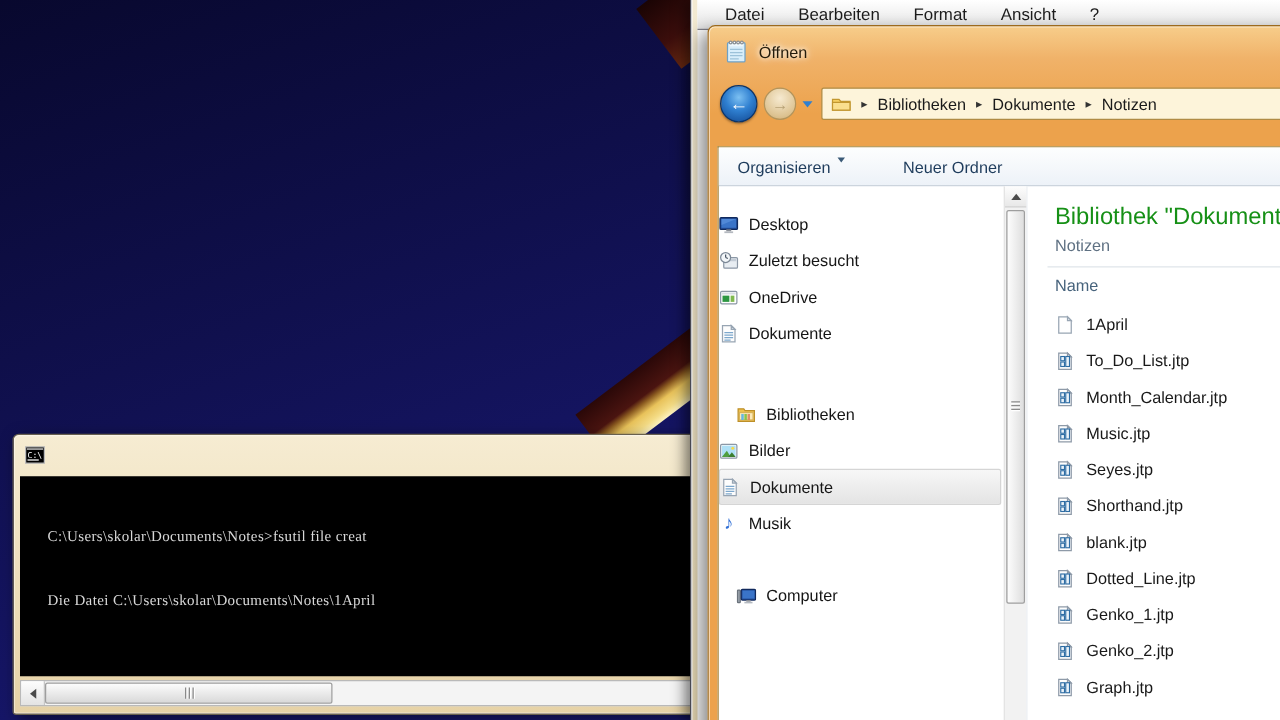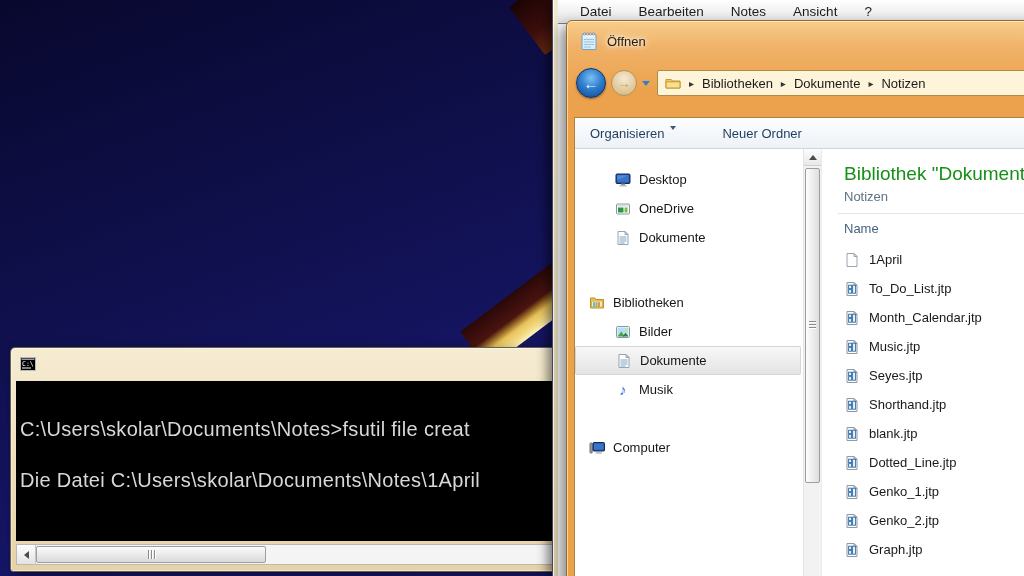--- a/index.html
+++ b/index.html
@@ -17,22 +17,22 @@
     background:linear-gradient(180deg,#1a0404 0%,#3c0e0c 60%,#6a2a12 100%); }
 
   
   .cmd-window { position:absolute; left:10px; top:347px; width:590px; height:225px; z-index:1;
     background:linear-gradient(180deg,#f6ecd2,#e6d2a6);
     border:1px solid #68604e; border-radius:5px 5px 3px 3px;
     box-shadow:inset 0 0 0 1px rgba(255,255,255,.45), 4px 4px 12px rgba(0,0,0,.5); }
   .cmd-titlebar { height:31px; display:flex; align-items:center; gap:8px; padding-left:9px;
     color:#141414; font-size:13px; }
   .cmd-console { position:absolute; left:5px; right:5px; top:33px; bottom:30px;
-    background:#000; overflow:hidden; padding:6px 0 0 4px;
-    font-family:Liberation Sans, sans-serif; font-size:20px; line-height:17px;
+    background:#000; overflow:hidden; padding:6px 0 0 22px;
+    font-family:Liberation Serif, serif; font-size:12px; line-height:17px;
     letter-spacing:.3px; color:#d8d8d8; white-space:pre; }
   .cline { height:17px; }
   .cmd-hscroll { position:absolute; left:5px; right:5px; bottom:6px; height:21px;
     background:#f4f4f4; border:1px solid #b9b9b9; display:flex; align-items:stretch; }
   .cmd-scroll-btn { width:19px; background:linear-gradient(180deg,#fdfdfd,#e3e3e3);
     border-right:1px solid #c6c6c6; display:flex; align-items:center; justify-content:center; }
   .tri-left { width:0; height:0; border-top:4px solid transparent; border-bottom:4px solid transparent;
     border-right:5px solid #4a4a4a; }
   .cmd-thumb { width:230px; margin:1px 0; background:linear-gradient(180deg,#fcfcfc,#d9d9d9);
     border:1px solid #9e9e9e; border-radius:2px; display:flex; align-items:center; justify-content:center; gap:2px; }
@@ -75,21 +75,21 @@
     border:1px solid #a8863e; border-right:0; border-bottom:0; display:flex; flex-direction:column; }
   .dlg-toolbar { height:31px; flex:0 0 31px; background:linear-gradient(180deg,#fdfefe,#edf2f8);
     border-bottom:1px solid #ccd4dd; display:flex; align-items:center; gap:46px; padding-left:15px;
     font-size:13px; color:#1e3c5c; }
   .tool-item { display:flex; align-items:flex-start; gap:6px; }
   .tool-chev { width:0; height:0; border-left:3.5px solid transparent; border-right:3.5px solid transparent;
     border-top:4px solid #3b5a77; }
 
   .dlg-body { flex:1; display:flex; overflow:hidden; }
   .nav-pane { width:228px; flex:0 0 228px; padding-top:16px; font-size:13px; color:#161616; overflow:hidden; }
-  .nav-row { height:29px; display:flex; align-items:center; gap:8px; padding-left:40px; }
+  .nav-row { height:29px; display:flex; align-items:center; gap:8px; }
   .nav-row.root { padding-left:14px; }
   .nav-row.selected { background:linear-gradient(180deg,#f7f7f7,#e4e4e4); border:1px solid #d5d5d5;
     border-radius:2px; margin-right:2px; }
   .nav-gap1 { height:36px; } .nav-gap2 { height:29px; }
 
   .vscroll { width:18px; flex:0 0 18px; background:#f2f2f2; border-left:1px solid #e4e4e4; position:relative; }
   .vs-up { position:absolute; top:0; left:0; right:0; height:17px;
     background:linear-gradient(180deg,#fdfdfd,#e8e8e8); border-bottom:1px solid #d0d0d0;
     display:flex; align-items:center; justify-content:center; }
   .tri-up { width:0; height:0; border-left:4px solid transparent; border-right:4px solid transparent;
@@ -144,21 +144,21 @@
           <span class="grip-v"></span>
       </div>
     </div>
   </div>
 
   <div class="notepad-window">
     <div class="np-edge"></div>
     <div class="np-menubar">
       <span>Datei</span>
       <span>Bearbeiten</span>
-      <span>Notes</span>
+      <span>Format</span>
       <span>Ansicht</span>
       <span>?</span>
     </div>
   </div>
 
   <div class="open-dialog">
     <div class="dlg-titlebar">
       <span class="ic18">
         <svg viewBox="0 0 18 20" width="18" height="20">
             <rect x="2" y="3" width="14" height="15.5" rx="1" fill="#d8eefb" stroke="#6fa0c4"></rect>
@@ -226,20 +226,32 @@
                   <path d="M2.2 3.2 L13.8 3.2 L2.2 8 Z" fill="#5b93dd" opacity="0.7"></path>
                   <rect x="6" y="11.5" width="4" height="1.6" fill="#8a8f96"></rect>
                   <rect x="4.5" y="13.1" width="7" height="1.4" fill="#b4b9c0"></rect>
                 </svg>
             </span>
             <span>Desktop</span>
           </div>
           <div class="nav-row">
             <span class="ic">
               <svg viewBox="0 0 16 16" width="16" height="16">
+                  <rect x="4" y="5" width="11" height="8.5" rx="1" fill="#e8edf2" stroke="#8b97a5"></rect>
+                  <rect x="5" y="6" width="9" height="2" fill="#c3ccd6"></rect>
+                  <circle cx="5.5" cy="5" r="4" fill="#f2f6f9" stroke="#7e8a98"></circle>
+                  <line x1="5.5" y1="5" x2="5.5" y2="2.6" stroke="#4a5666" stroke-width="1"></line>
+                  <line x1="5.5" y1="5" x2="7.3" y2="5.8" stroke="#4a5666" stroke-width="1"></line>
+                </svg>
+            </span>
+            <span>Zuletzt besucht</span>
+          </div>
+          <div class="nav-row">
+            <span class="ic">
+              <svg viewBox="0 0 16 16" width="16" height="16">
                   <rect x="1.5" y="3" width="13" height="10" rx="1" fill="#fff" stroke="#8b97a5"></rect>
                   <rect x="2.5" y="4" width="11" height="1.6" fill="#d7dde4"></rect>
                   <rect x="3" y="6.5" width="5.5" height="5" fill="#2c9641"></rect>
                   <rect x="9.5" y="6.5" width="3" height="5" fill="#7fb94f"></rect>
                 </svg>
             </span>
             <span>OneDrive</span>
           </div>
           <div class="nav-row">
             <span class="ic">

